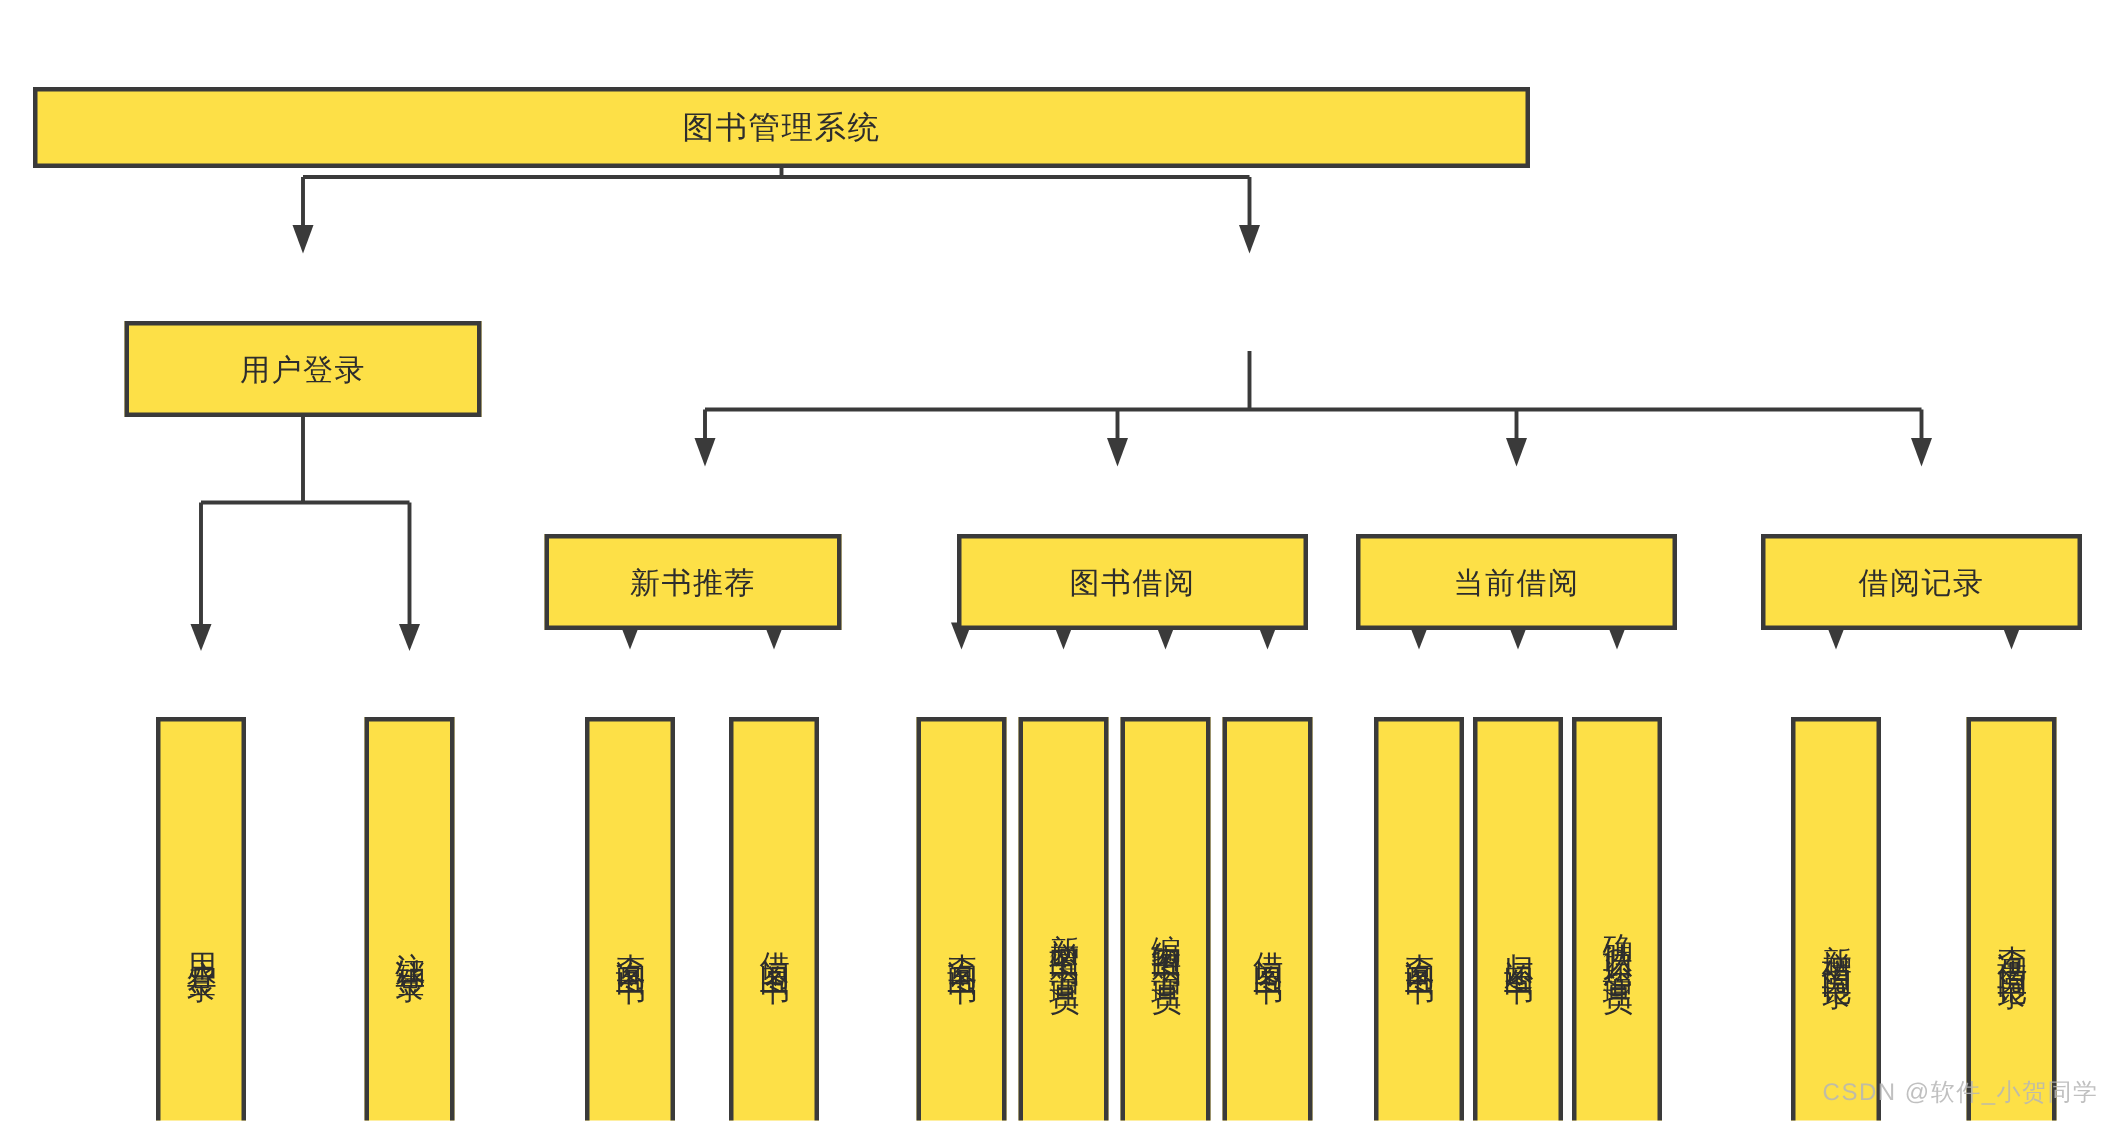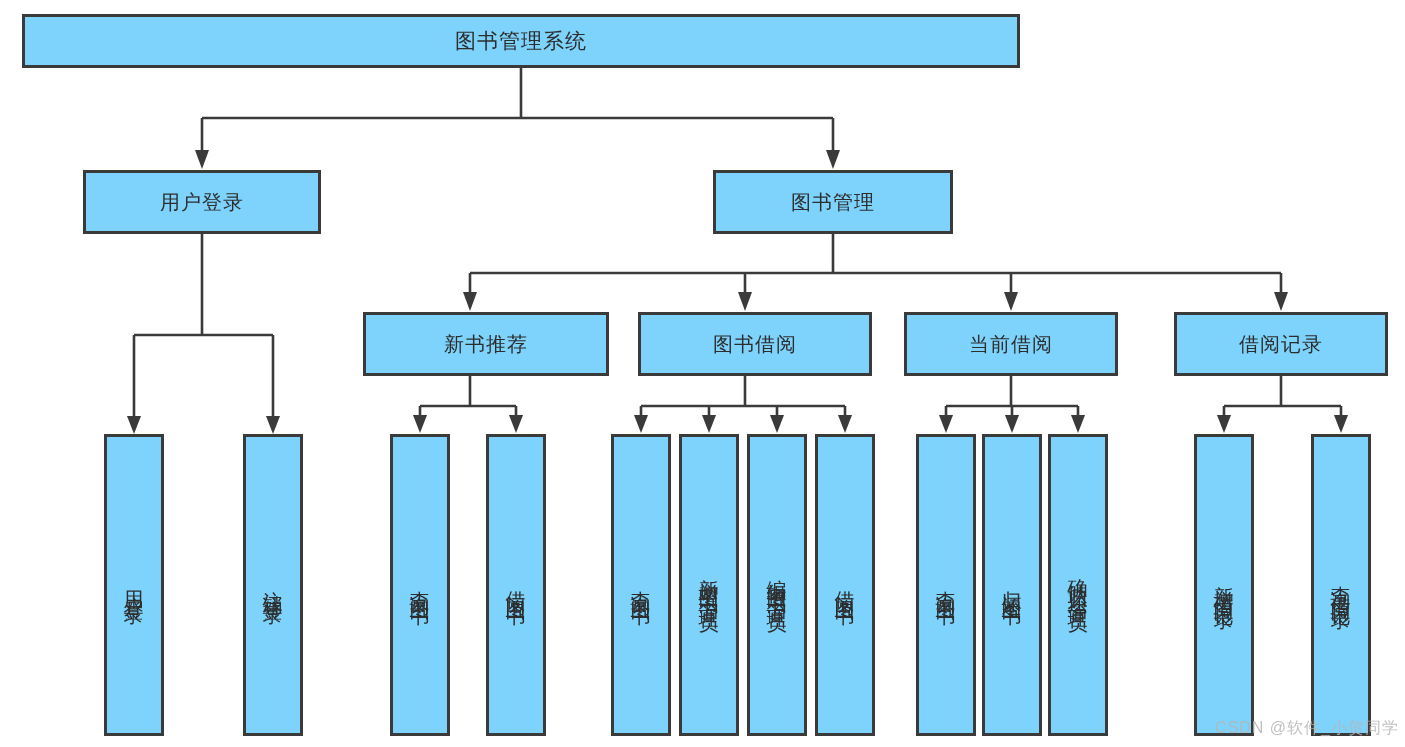--- a/index.html
+++ b/index.html
@@ -31,28 +31,29 @@
     stroke-width: 2.6;
     fill: none;
   }
   svg.connectors polygon {
     fill: var(--line);
     stroke: none;
   }
   .node {
     position: absolute;
     border: 3px solid var(--line);
-    background: #7dd3fc;
+    background: #fde047;
     color: var(--text);
     display: flex;
     align-items: center;
     justify-content: center;
     z-index: 2;
     font-size: 20px;
     letter-spacing: 1px;
+    margin-top: 44px;
   }
   .node.root { font-size: 21px; }
   .leaf .vtext {
     display: block;
     writing-mode: vertical-rl;
     text-orientation: mixed;
     letter-spacing: 5px;
     line-height: 1.1;
     white-space: nowrap;
   }
@@ -104,23 +105,22 @@
     <polygon points="1071,415 1085,415 1078,433"></polygon>
 
     <path d="M1281,376 V406 M1224,406 H1341 M1224,406 V416 M1341,406 V416"></path>
     <polygon points="1217,415 1231,415 1224,433"></polygon>
     <polygon points="1334,415 1348,415 1341,433"></polygon>
   </svg>
 
   <div class="node root" style="left:22px;top:14px;width:998px;height:54px">图书管理系统</div>
 
   <div class="node" style="left:83px;top:170px;width:238px;height:64px">用户登录</div>
-  <div class="node" style="left:713px;top:170px;width:240px;height:64px">图书管理</div>
 
-  <div class="node" style="left:363px;top:312px;width:246px;height:64px">新书推荐</div>
+  <div class="node" style="left:363px;top:312px;width:198px;height:64px">新书推荐</div>
   <div class="node" style="left:638px;top:312px;width:234px;height:64px">图书借阅</div>
   <div class="node" style="left:904px;top:312px;width:214px;height:64px">当前借阅</div>
   <div class="node" style="left:1174px;top:312px;width:214px;height:64px">借阅记录</div>
 
   <div class="node leaf" style="left:104px;top:434px;width:60px;height:302px">
     <span class="vtext">用户登录</span>
   </div>
   <div class="node leaf" style="left:243px;top:434px;width:60px;height:302px">
     <span class="vtext">注销登录</span>
   </div>

